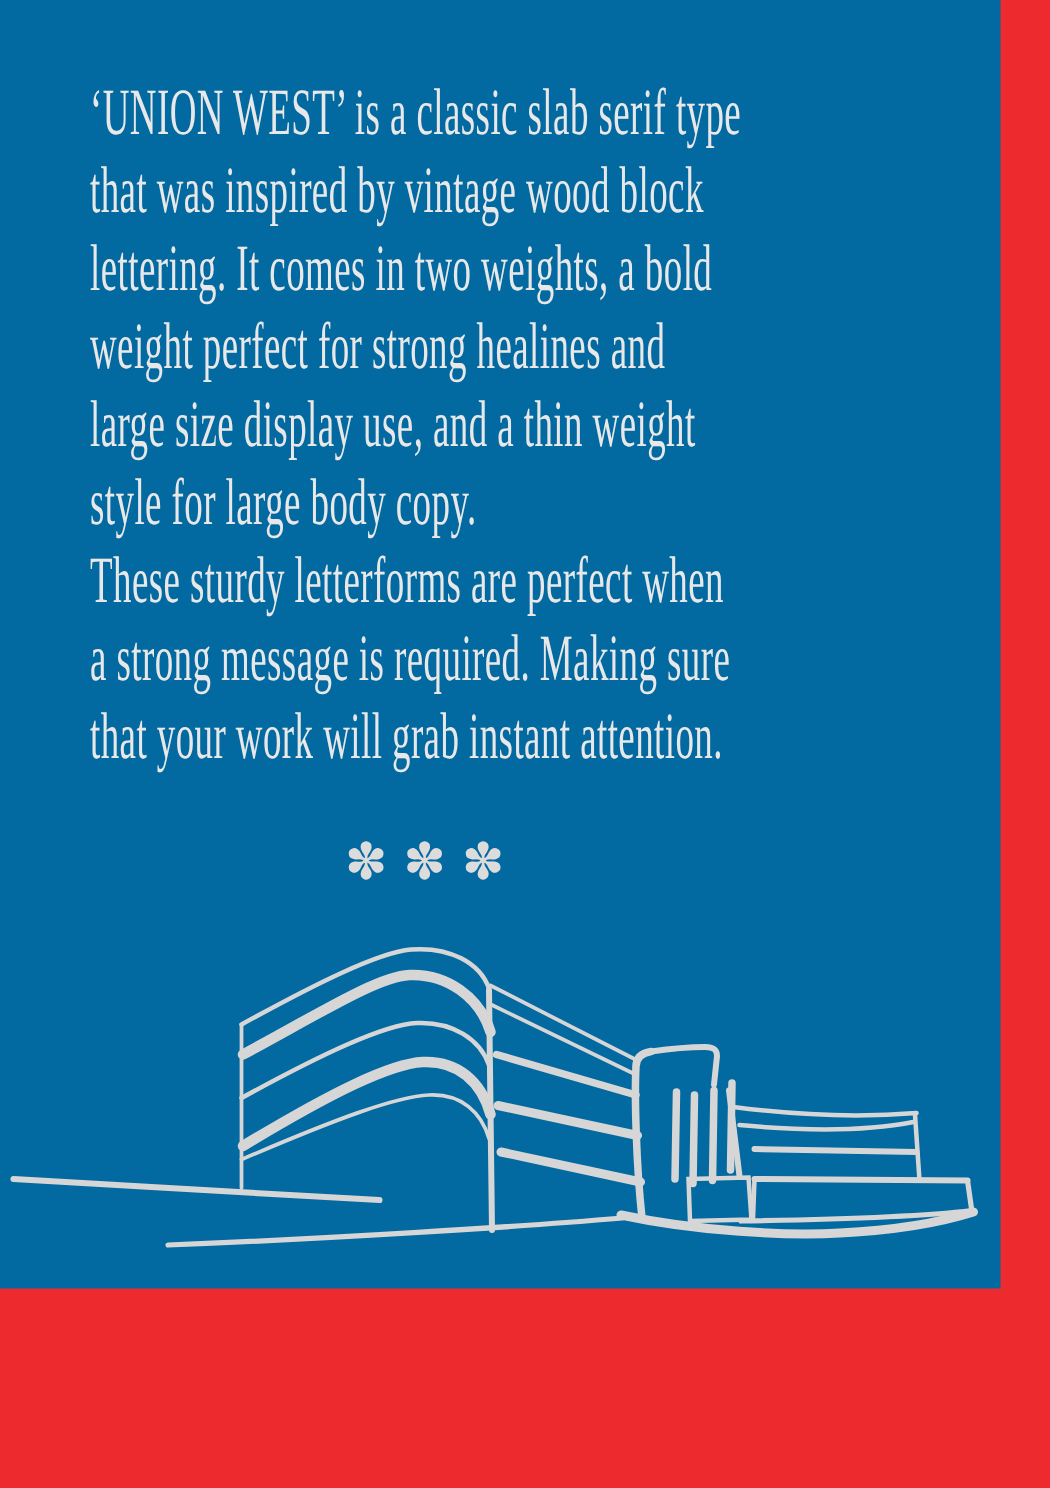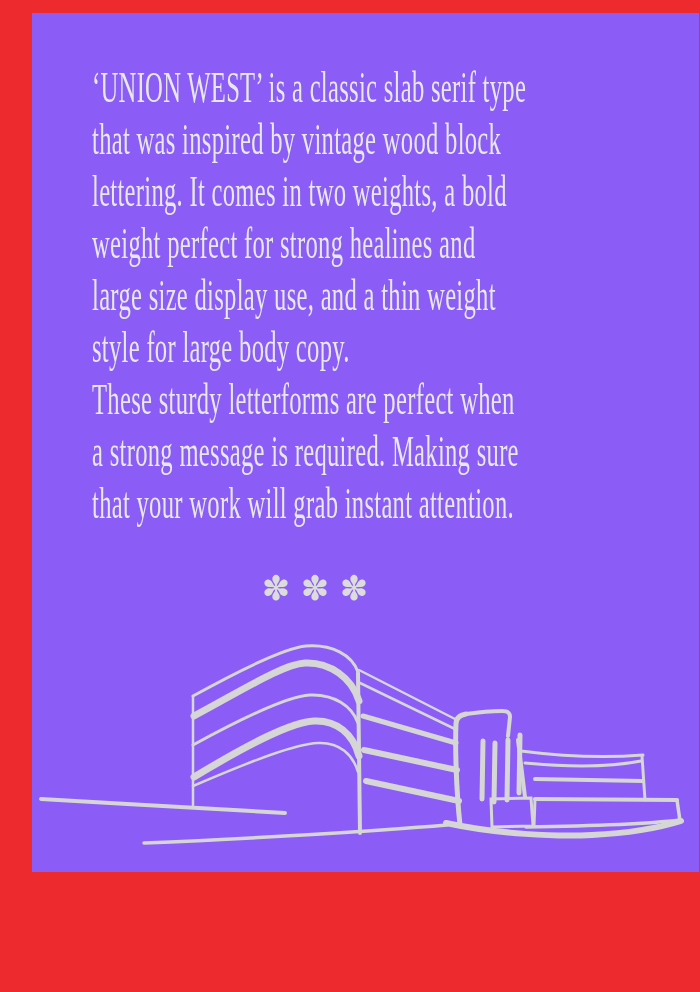--- a/index.html
+++ b/index.html
@@ -3,24 +3,23 @@
 <meta charset="utf-8">
 <style>
   html,body{margin:0;padding:0;background:#000;}
   .poster{
     position:relative;
     width:700px;height:992px;
     background:#ED2B2F;
     overflow:hidden;
   }
   .panel{
-    position:absolute;left:0;top:13px;
+    position:absolute;left:0;top:0;
     width:667px;height:859px;
-    background:#8b5cf6;
-    margin-left:32px;
+    background:#0369a1;
   }
   .text-block{
     position:absolute;left:60px;top:49px;
   }
   .line{
     font-family:"Liberation Serif",serif;
     font-size:44px;
     line-height:52px;
     font-weight:400;
     color:#E8E8E8;

